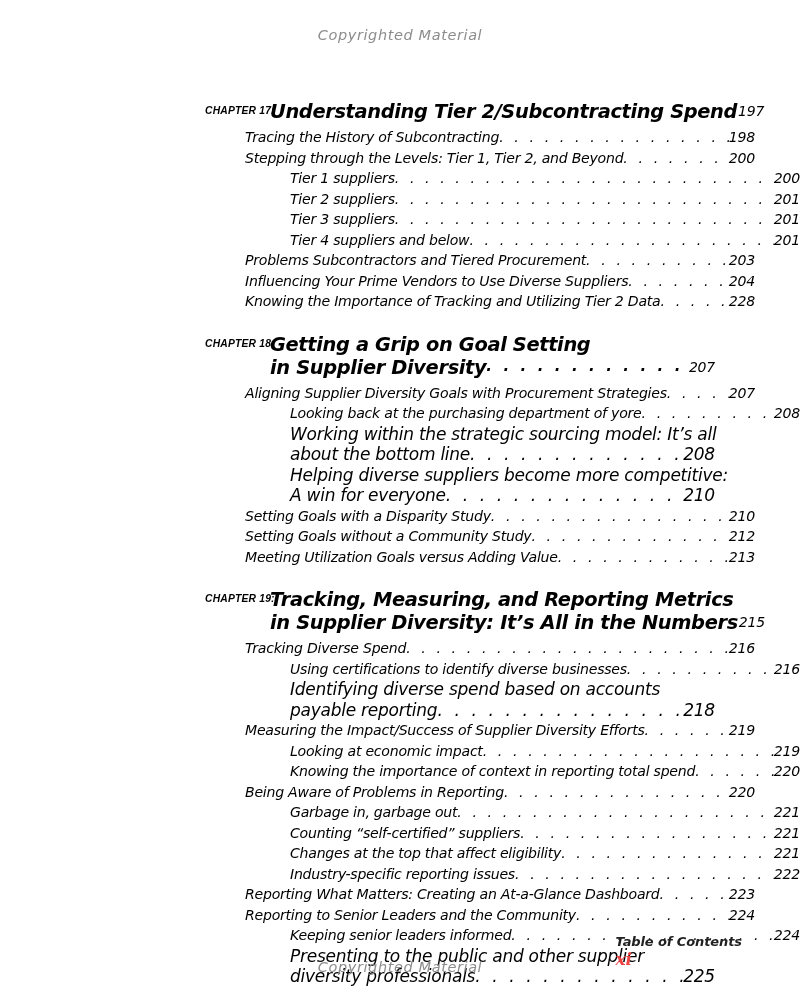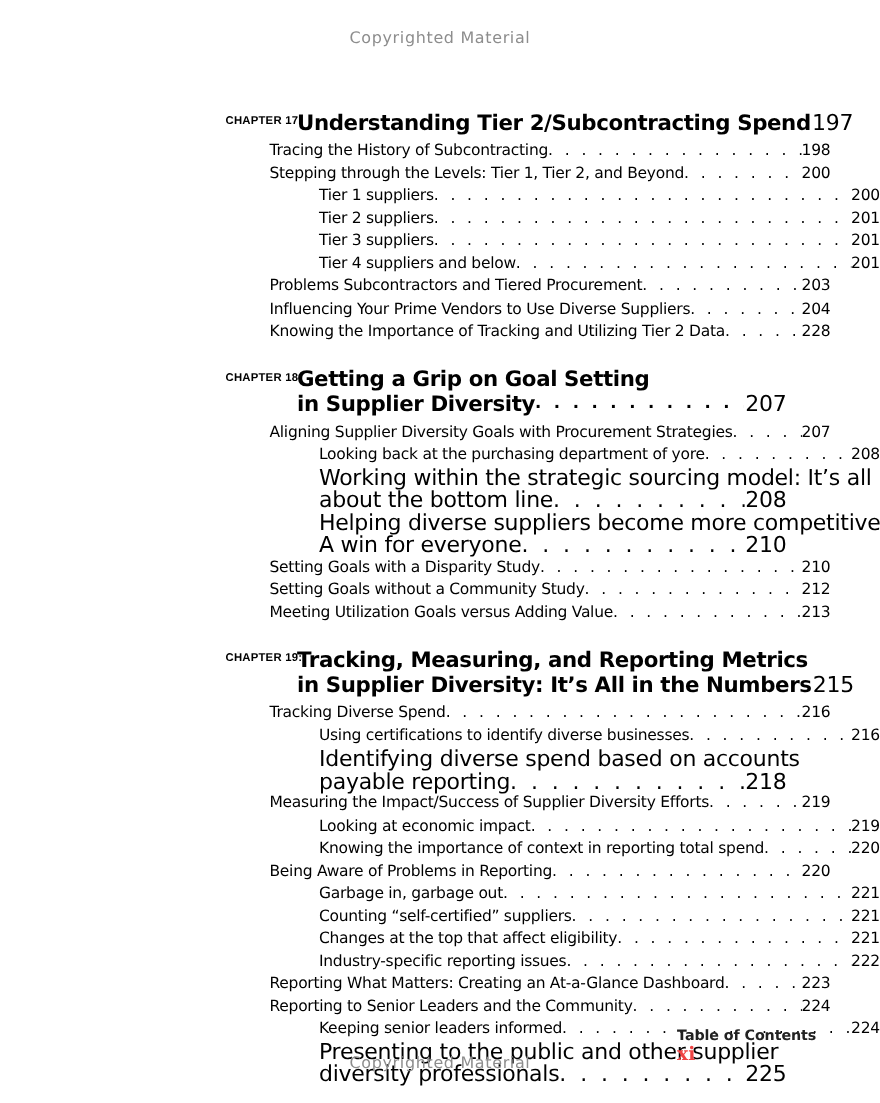--- a/index.html
+++ b/index.html
@@ -12,20 +12,21 @@
     height: 1003px;
     position: relative;
     font-family: "Liberation Sans", sans-serif;
     color: #000000;
     overflow: hidden;
   }
 
   .page {
     position: absolute;
     inset: 0;
+    font-style: italic;
   }
 
   
   .copyright-mark {
     position: absolute;
     left: 0;
     width: 800px;
     text-align: center;
     font-family: "DejaVu Sans", sans-serif;
     font-size: 14.5px;
@@ -94,21 +95,21 @@
     font-size: 15px;
     letter-spacing: 3.1px;
     color: #000;
     margin: 0 1px 0 0;
     transform: translateY(-1px);
   }
   .title-row .pageno {
     flex: 0 0 auto;
     font-family: "DejaVu Sans", sans-serif;
     font-weight: normal;
-    font-size: 20px;
+    font-size: 14px;
     letter-spacing: -0.2px;
     text-align: right;
   }
 
   
   .entries {
     margin-top: 1px;
   }
   .entry {
     display: flex;
@@ -136,21 +137,21 @@
   }
   .entry .pageno {
     flex: 0 0 auto;
     white-space: nowrap;
     letter-spacing: -0.2px;
   }
 
   
   .entry-wrap {
     font-family: "DejaVu Sans", sans-serif;
-    font-size: 20px;
+    font-size: 17px;
     line-height: 20.5px;
     letter-spacing: -0.25px;
   }
   .entry-wrap.lvl2 { padding-left: 85px; }
   .entry-wrap .first-line {
     display: block;
     white-space: nowrap;
   }
   .entry-wrap .last-line {
     display: flex;

